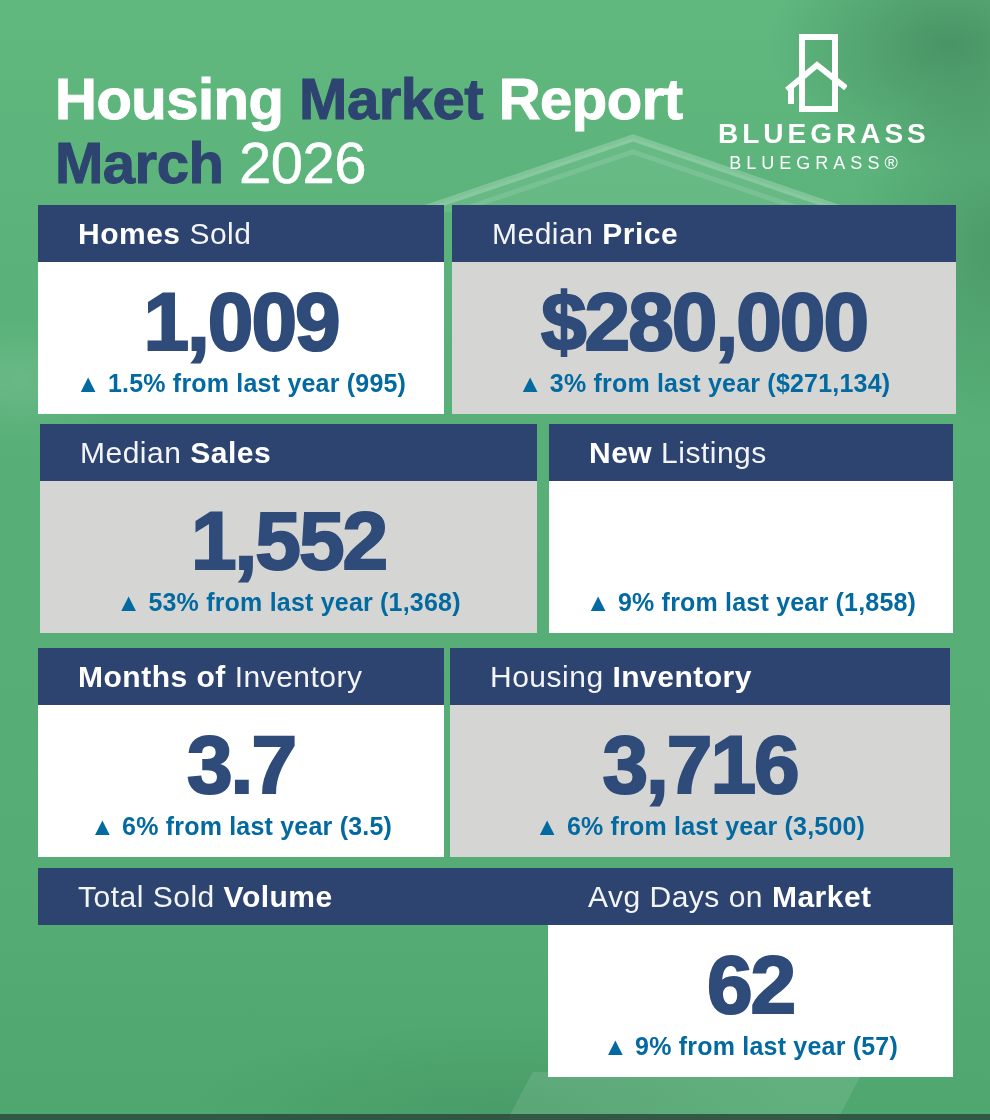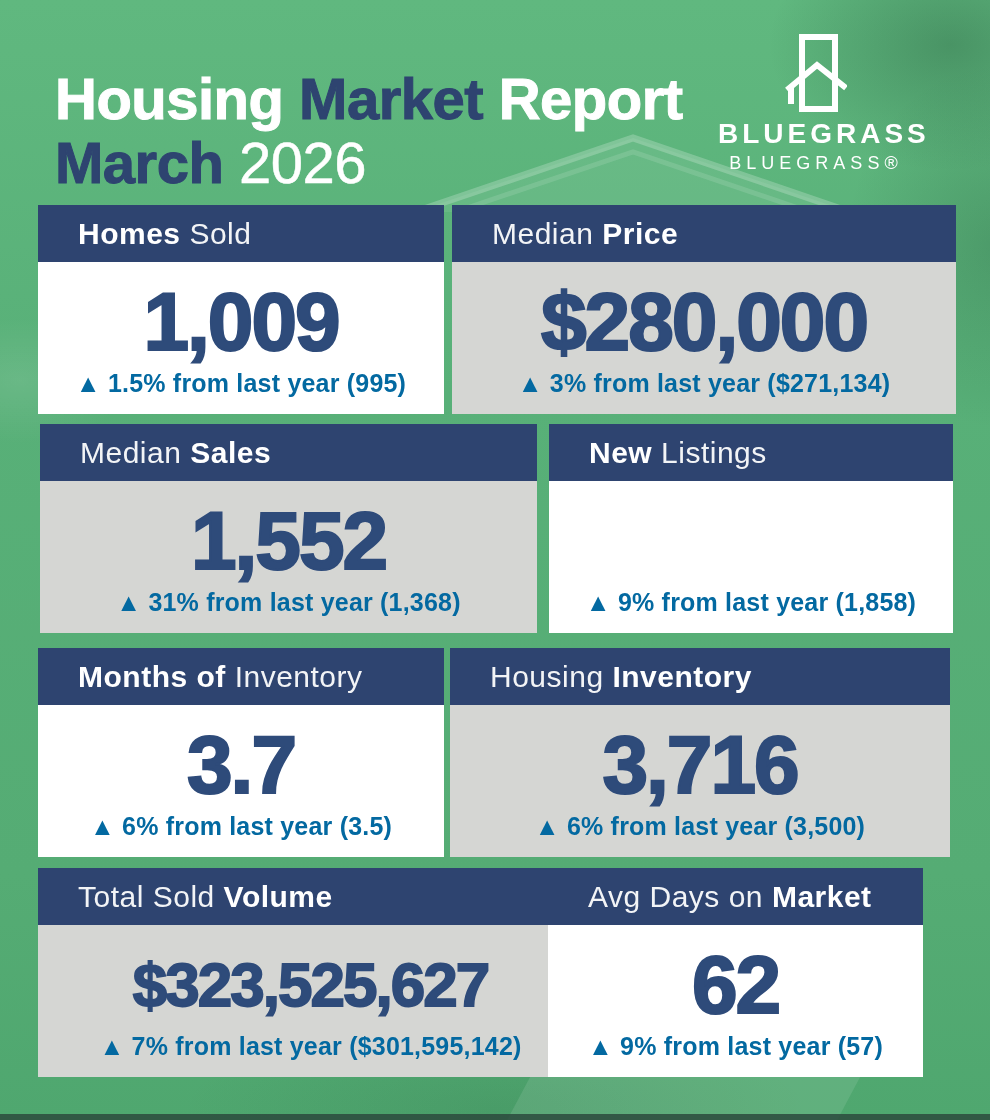--- a/index.html
+++ b/index.html
@@ -67,21 +67,21 @@
     color:#0369a1;font-weight:700;font-size:25px;letter-spacing:0.2px;
     padding-bottom:16px;white-space:nowrap;
   }
   .c1{left:38px;top:205px;width:406px;}
   .c2{left:452px;top:205px;width:504px;}
   .c3{left:40px;top:424px;width:497px;}
   .c4{left:549px;top:424px;width:404px;}
   .c5{left:38px;top:648px;width:406px;}
   .c6{left:450px;top:648px;width:500px;}
   .c7{left:38px;top:868px;width:545px;}
-  .c8{left:548px;top:868px;width:375px;}
+  .c8{left:548px;top:868px;width:405px;}
 </style>
 </head>
 <body>
 
 <div id="stage">
 
   <div class="bg-layer">
     <div class="bg-trees"></div>
     <svg class="bg-gable" width="990" height="220" viewBox="0 0 990 220">
       <path d="M415 212 L633 138 L850 212" fill="rgba(255,255,255,0.07)" stroke="rgba(255,255,255,0.22)" stroke-width="7"></path>
@@ -130,21 +130,21 @@
     </div>
   </section>
 
   <section class="card c3">
     <div class="card-bar">
         <span class="seg r">Median </span>
         <span class="seg b">Sales</span>
       </div>
     <div class="card-body gray">
       <div class="value">1,552</div>
-      <div class="change">▲ 31% from last year (1,368)</div>
+      <div class="change">▲ 53% from last year (1,368)</div>
     </div>
   </section>
 
   <section class="card c4">
     <div class="card-bar">
         <span class="seg b">New </span>
         <span class="seg r">Listings</span>
       </div>
     <div class="card-body white">
       <div class="change">▲ 9% from last year (1,858)</div>
@@ -171,24 +171,20 @@
       <div class="value">3,716</div>
       <div class="change">▲ 6% from last year (3,500)</div>
     </div>
   </section>
 
   <section class="card c7">
     <div class="card-bar">
         <span class="seg r">Total Sold </span>
         <span class="seg b">Volume</span>
       </div>
-    <div class="card-body gray">
-      <div class="value">$323,525,627</div>
-      <div class="change">▲ 7% from last year ($301,595,142)</div>
-    </div>
   </section>
 
   <section class="card c8">
     <div class="card-bar">
         <span class="seg r">Avg Days on </span>
         <span class="seg b">Market</span>
       </div>
     <div class="card-body white">
       <div class="value">62</div>
       <div class="change">▲ 9% from last year (57)</div>

